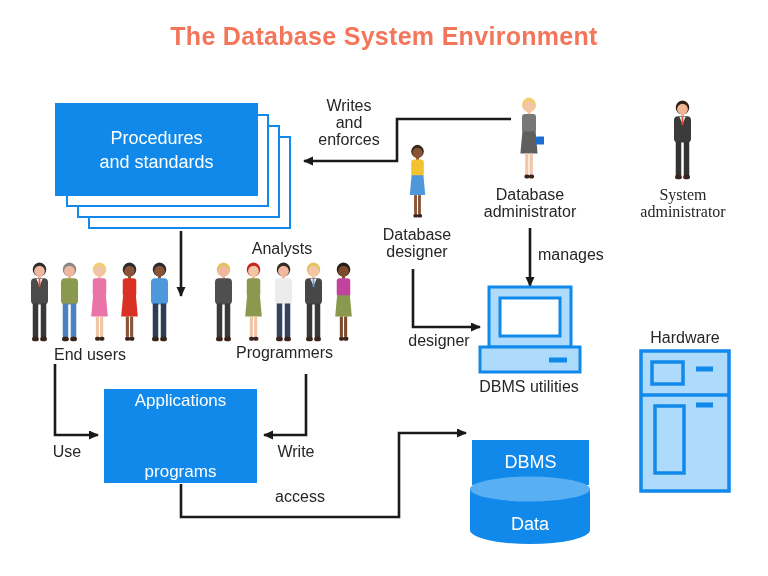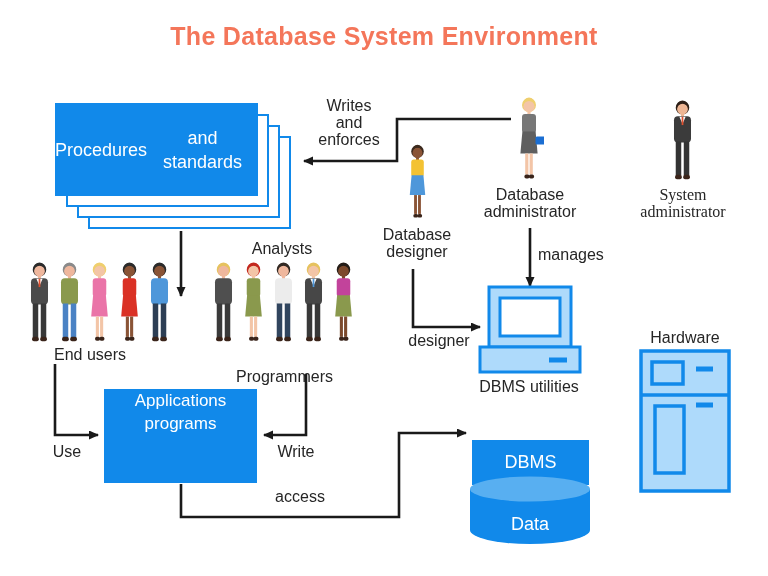--- a/index.html
+++ b/index.html
@@ -17,28 +17,28 @@
   }
   .lbl{position:absolute;font-size:16px;line-height:17px;color:var(--ink);text-align:center;white-space:nowrap;}
   .lbl span{display:block;}
   .connectors{position:absolute;left:0;top:0;pointer-events:none;}
   
   .proc-stack{position:absolute;left:55px;top:103px;width:237px;height:127px;}
   .proc-ghost{position:absolute;width:199px;height:89px;border:2px solid var(--blue);background:#fff;}
   .g1{left:11px;top:11px;} .g2{left:22px;top:22px;} .g3{left:33px;top:33px;}
   .proc-main{
     position:absolute;left:0;top:0;width:203px;height:93px;background:var(--blue);
-    color:#fff;font-size:18px;line-height:24px;display:flex;
+    color:#fff;font-size:18px;line-height:24px;display:flex;flex-direction:column;
     align-items:center;justify-content:center;text-align:center;
   }
   
   .apps-box{
     position:absolute;left:104px;top:389px;width:153px;height:94px;background:var(--blue);
     color:#fff;font-size:17px;line-height:23px;display:flex;flex-direction:column;
-    align-items:center;justify-content:flex-start;text-align:center;
+    align-items:center;justify-content:space-between;text-align:center;
   }
   
   .dbms-box{
     position:absolute;left:472px;top:408px;width:117px;height:45px;background:var(--blue);
     color:#fff;font-size:18px;display:flex;align-items:center;justify-content:center;margin-top:32px;
   }
   .cyl-wrap{position:absolute;left:468px;top:476px;width:124px;height:80px;}
   .cyl-label{position:absolute;left:468px;top:514px;width:124px;text-align:center;color:#fff;font-size:18px;}
   .people-row{position:absolute;display:flex;align-items:flex-end;gap:1px;}
   .person-wrap{position:absolute;}
@@ -284,21 +284,21 @@
   <div class="lbl" style="left:460px;top:186px;width:140px;">
     <span>Database</span>
     <span>administrator</span>
   </div>
   <div class="lbl" style="left:613px;top:186px;width:140px;font-family:Liberation Serif, serif;">
     <span>System</span>
     <span>administrator</span>
   </div>
   <div class="lbl" style="left:212px;top:240px;width:140px;">Analysts</div>
   <div class="lbl" style="left:25px;top:346px;width:130px;">End users</div>
-  <div class="lbl" style="left:212px;top:368px;width:145px;">Programmers</div>
+  <div class="lbl" style="left:212px;top:344px;width:145px;">Programmers</div>
   <div class="lbl" style="left:538px;top:246px;width:80px;text-align:left;">manages</div>
   <div class="lbl" style="left:400px;top:332px;width:78px;">designer</div>
   <div class="lbl" style="left:42px;top:443px;width:50px;">Use</div>
   <div class="lbl" style="left:266px;top:443px;width:60px;">Write</div>
   <div class="lbl" style="left:265px;top:488px;width:70px;">access</div>
   <div class="lbl" style="left:454px;top:378px;width:150px;">DBMS utilities</div>
   <div class="lbl" style="left:625px;top:329px;width:120px;">Hardware</div>
 
 </div>
 

